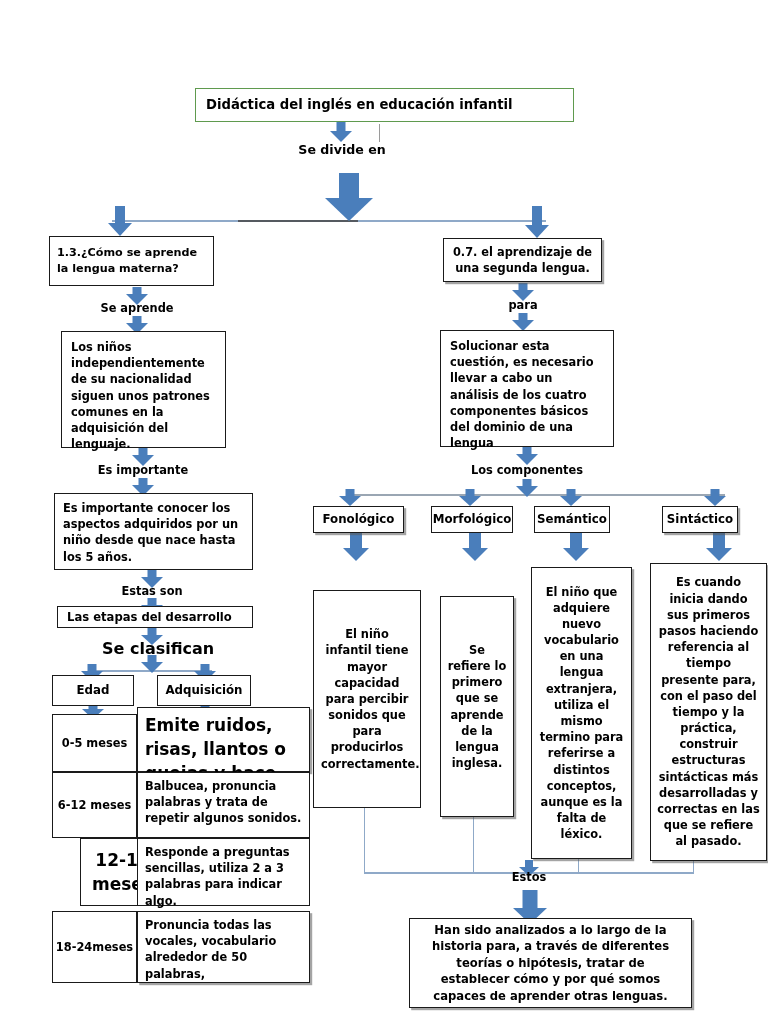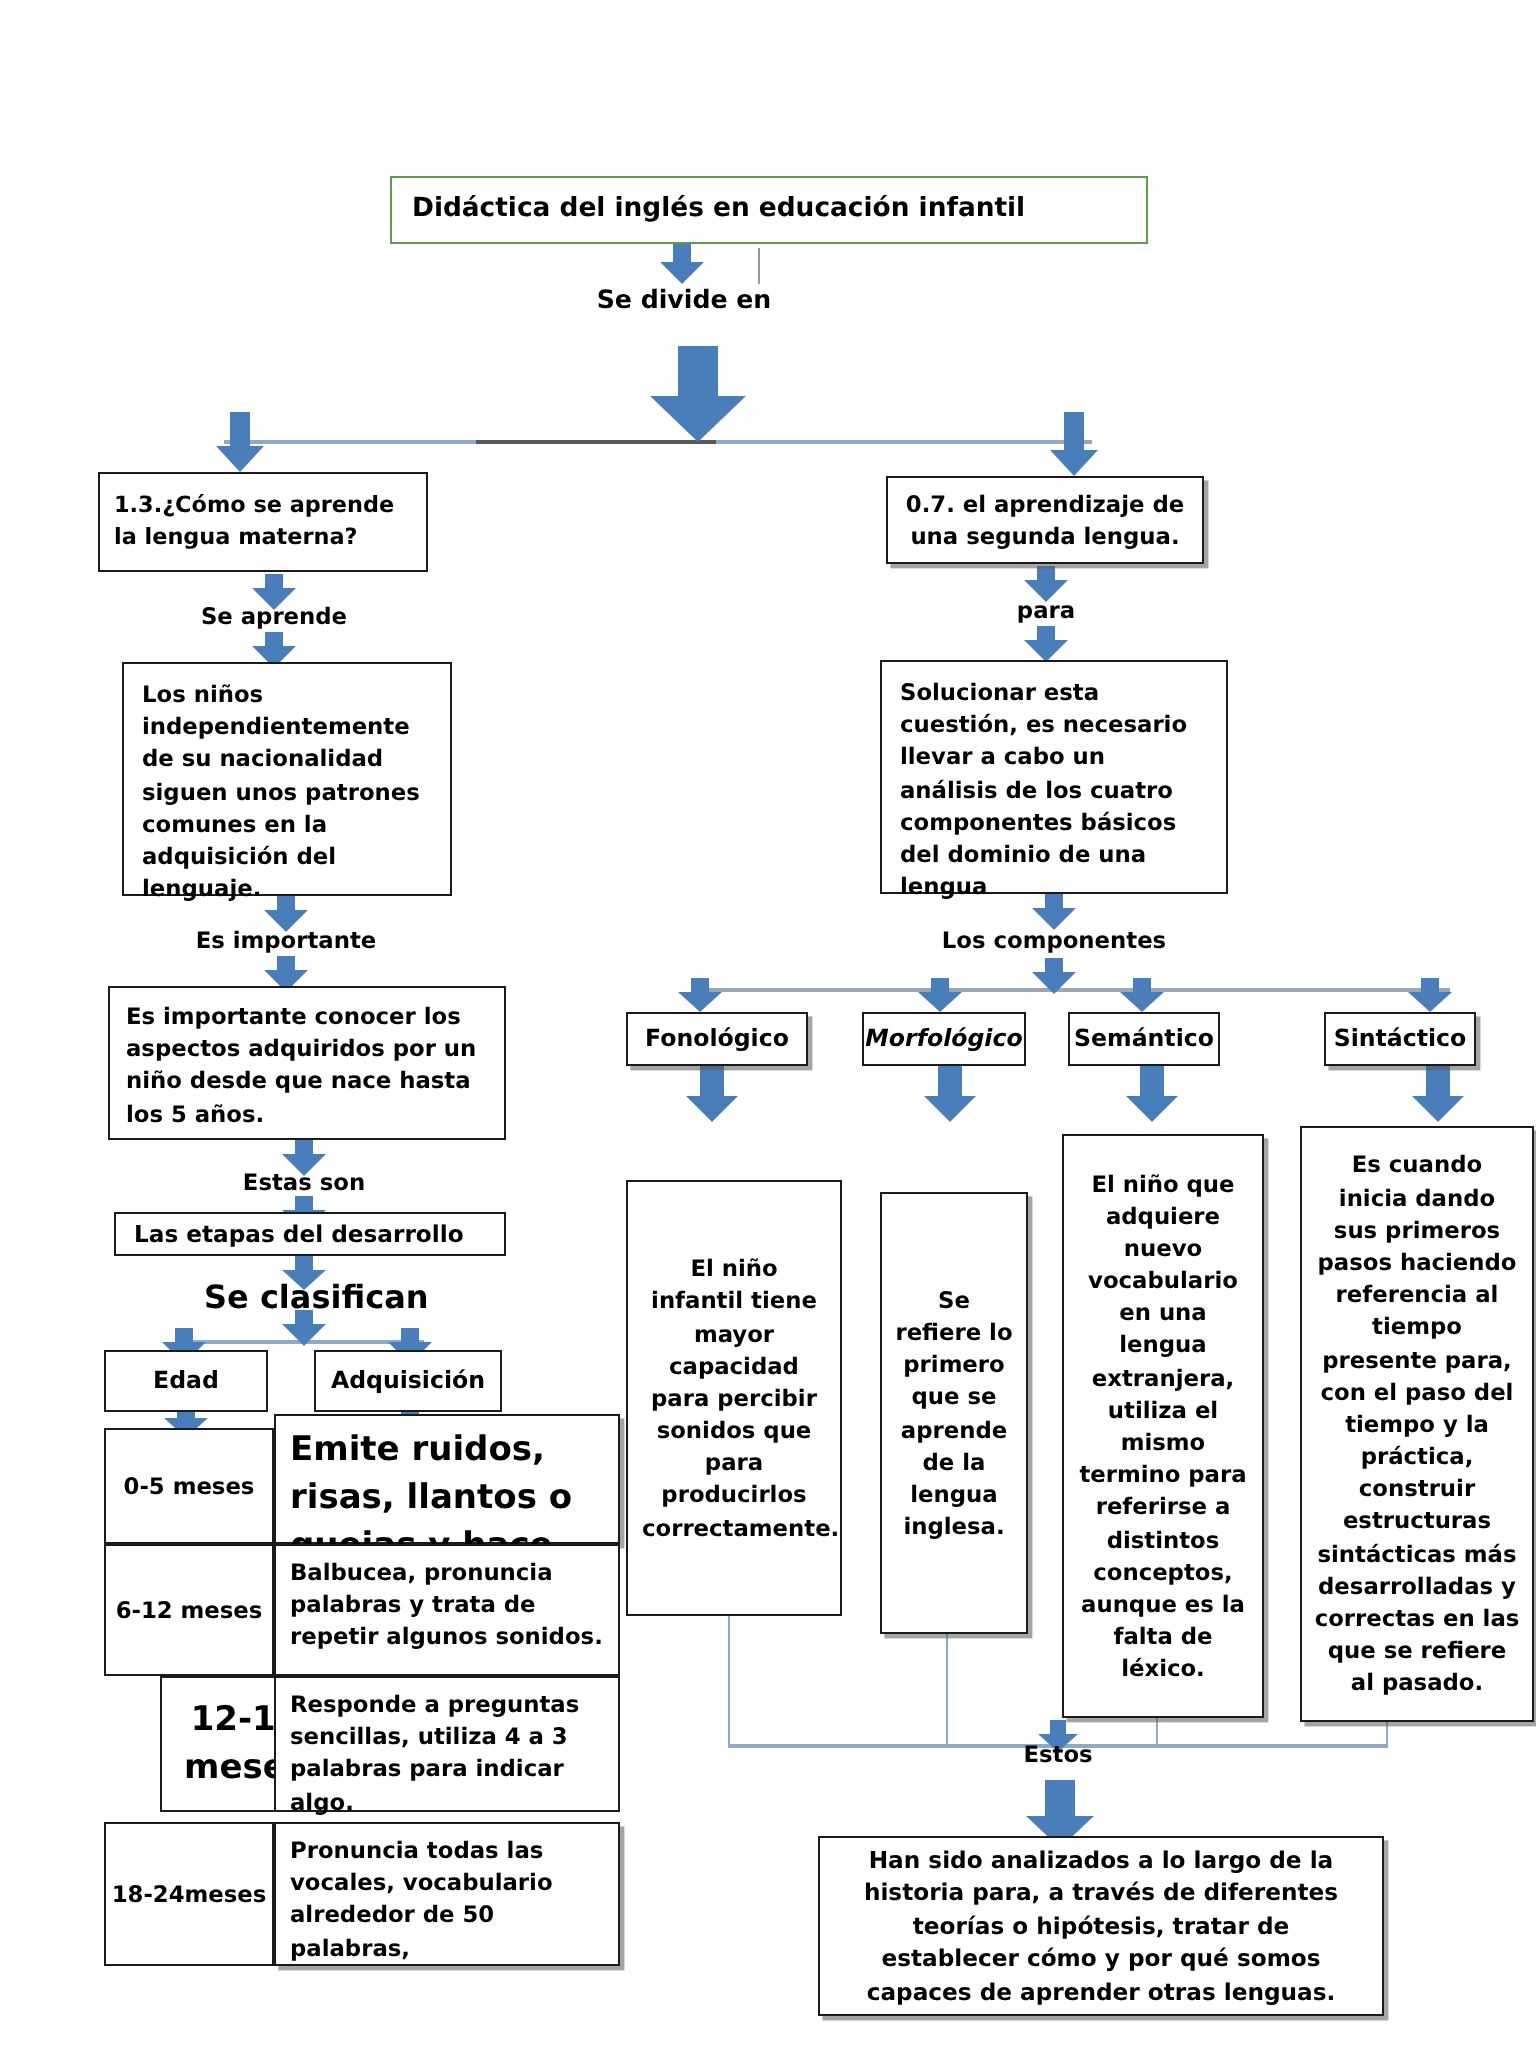--- a/index.html
+++ b/index.html
@@ -232,21 +232,21 @@
     <span class="inner">6-12 meses</span>
   </div>
   <div class="box left topal" style="left:137px; top:772px; width:173px; height:66px; padding:5px 7px; font-size:11.4px;">
     <span class="inner">Balbucea, pronuncia palabras y trata de repetir algunos sonidos.</span>
   </div>
 
   <div class="box center" style="left:52px; top:838px; width:85px; height:68px; font-size:17px;margin-left:28px;">
     <span class="inner">12-18 meses</span>
   </div>
   <div class="box left topal" style="left:137px; top:838px; width:173px; height:68px; padding:5px 7px; font-size:11.4px;">
-    <span class="inner">Responde a preguntas sencillas, utiliza 4 a 3 palabras para indicar algo.</span>
+    <span class="inner">Responde a preguntas sencillas, utiliza 2 a 3 palabras para indicar algo.</span>
   </div>
 
   <div class="box center" style="left:52px; top:911px; width:85px; height:72px; font-size:11.4px;">
     <span class="inner">18-24meses</span>
   </div>
   <div class="box left topal shadow" style="left:137px; top:911px; width:173px; height:72px; padding:5px 7px; font-size:11.4px;">
     <span class="inner">Pronuncia todas las vocales, vocabulario alrededor de 50 palabras,</span>
   </div>
 
   <div class="box center shadow" style="left:443px; top:238px; width:159px; height:44px; padding:3px 7px; font-size:11.4px;">
@@ -294,21 +294,21 @@
     <div class="head" style="border-left-width:11px; border-right-width:11px; border-top-width:10px;"></div>
   </div>
   <div class="arrow-down" style="left:704px; top:489px; width:22px; height:17px;">
     <div class="shaft" style="width:9px; height:7px;"></div>
     <div class="head" style="border-left-width:11px; border-right-width:11px; border-top-width:10px;"></div>
   </div>
 
   <div class="box center shadow" style="left:313px; top:506px; width:91px; height:27px; font-size:11.8px;">
     <span class="inner">Fonológico</span>
   </div>
-  <div class="box center" style="left:431px; top:506px; width:82px; height:27px; font-size:11.8px;font-style:italic;">
+  <div class="box center" style="left:431px; top:506px; width:82px; height:27px; font-size:11.8px;">
     <span class="inner">Morfológico</span>
   </div>
   <div class="box center" style="left:534px; top:506px; width:76px; height:27px; font-size:11.8px;">
     <span class="inner">Semántico</span>
   </div>
   <div class="box center shadow" style="left:662px; top:506px; width:76px; height:27px; font-size:11.8px;">
     <span class="inner">Sintáctico</span>
   </div>
 
   <div class="arrow-down" style="left:343px; top:533px; width:26px; height:28px;">

